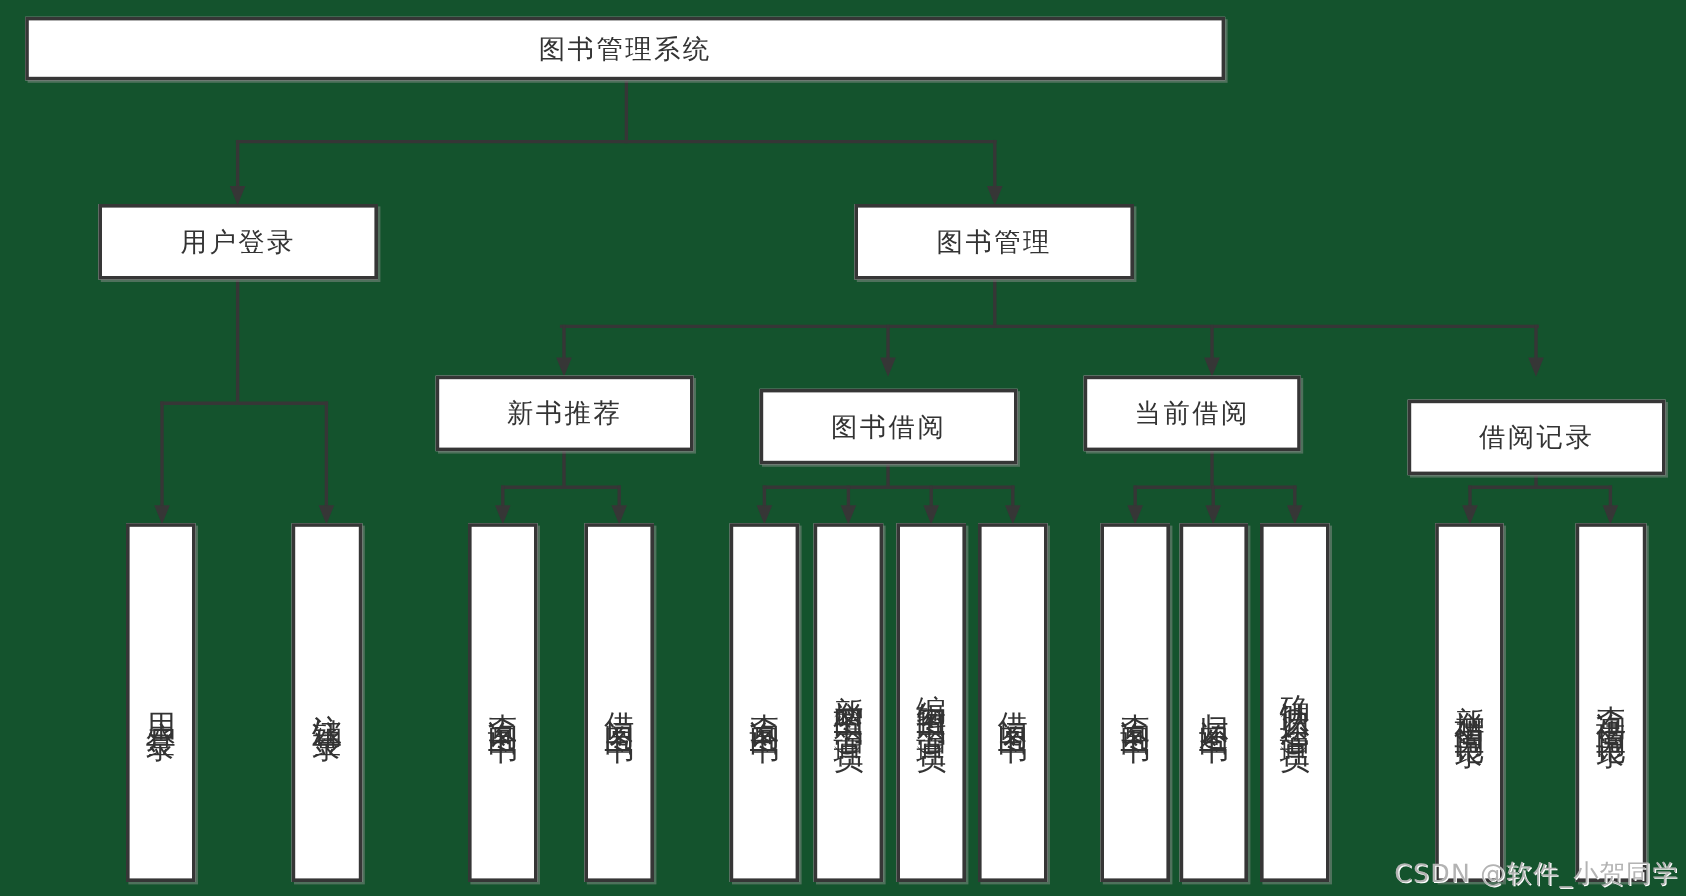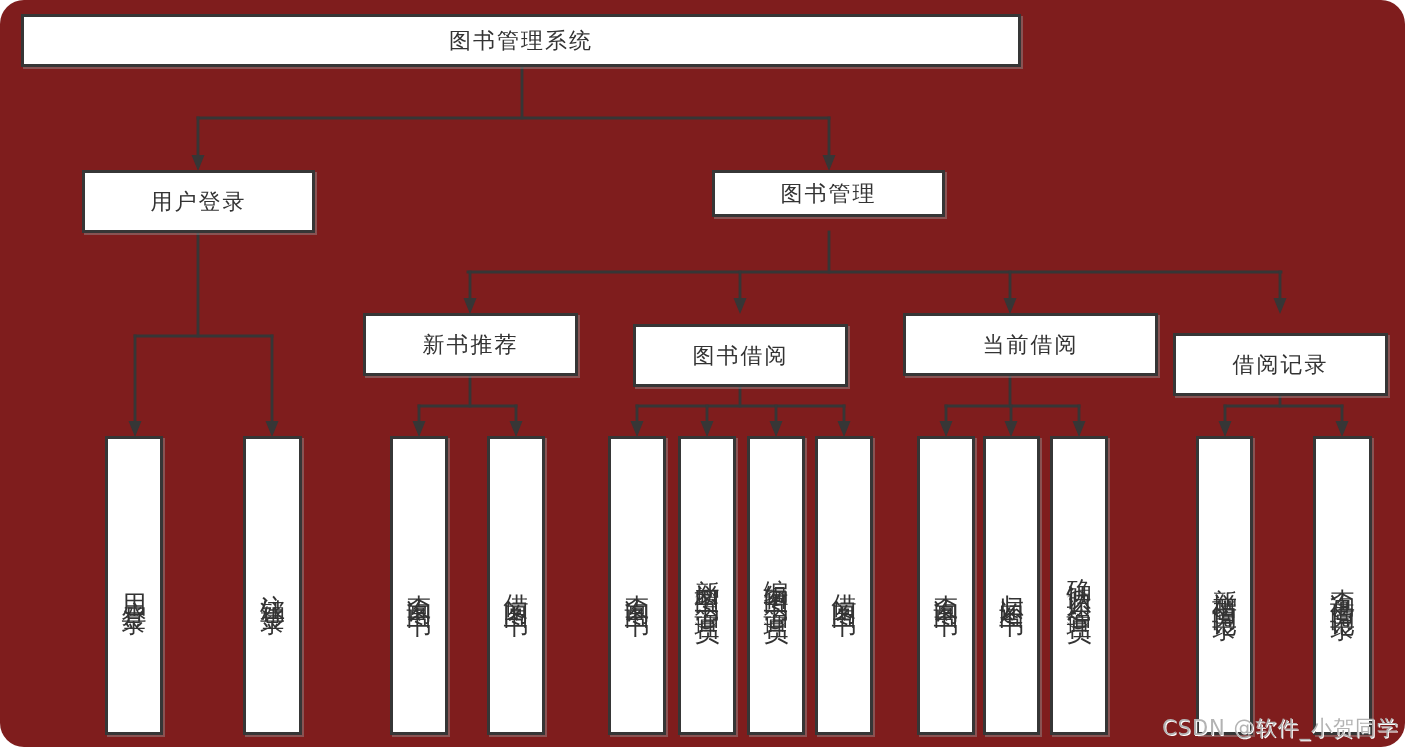--- a/index.html
+++ b/index.html
@@ -1,23 +1,22 @@
 <!DOCTYPE html>
 <html><head>
 <meta charset="utf-8">
 <style>
   html, body { margin: 0; padding: 0; background: #ffffff; }
   .stage {
     position: relative;
     width: 1405px;
     height: 747px;
-    background: #7f1d1d;
+    background: #14532d;
     font-family: "DejaVu Sans", "Liberation Sans", sans-serif;
     overflow: hidden;
-    border-radius: 24px;
   }
   .wires { position: absolute; left: 0; top: 0; z-index: 1; }
   .node {
     position: absolute;
     box-sizing: border-box;
     background: #ffffff;
     border: 3px solid #363636;
     box-shadow: 2px 2px 0 rgba(150,150,150,0.45);
     display: flex;
     align-items: center;
@@ -113,25 +112,25 @@
       <polygon points="1004.5,421 1017.5,421 1011,437"></polygon>
       <polygon points="1072.5,421 1085.5,421 1079,437"></polygon>
       <polygon points="1218.5,421 1231.5,421 1225,437"></polygon>
       <polygon points="1335.5,421 1348.5,421 1342,437"></polygon>
     </g>
   </svg>
 
   <div class="node root-node" style="left:21px; top:14px; width:1000px; height:53px;">图书管理系统</div>
 
   <div class="node h-node" style="left:82px; top:170px; width:233px; height:63px;">用户登录</div>
-  <div class="node h-node" style="left:712px; top:170px; width:233px; height:47px;">图书管理</div>
+  <div class="node h-node" style="left:712px; top:170px; width:233px; height:63px;">图书管理</div>
 
   <div class="node h-node" style="left:363px; top:313px; width:215px; height:63px;">新书推荐</div>
   <div class="node h-node" style="left:633px; top:313px; width:215px; height:63px;margin-top:11px;">图书借阅</div>
-  <div class="node h-node" style="left:903px; top:313px; width:255px; height:63px;">当前借阅</div>
+  <div class="node h-node" style="left:903px; top:313px; width:181px; height:63px;">当前借阅</div>
   <div class="node h-node" style="left:1173px; top:313px; width:215px; height:63px;margin-top:20px;">借阅记录</div>
 
   <div class="node v-node" style="left:105px; top:436px; width:58px; height:299px;">
     <span>用户登录</span>
   </div>
   <div class="node v-node" style="left:243px; top:436px; width:59px; height:299px;">
     <span>注销登录</span>
   </div>
 
   <div class="node v-node" style="left:390px; top:436px; width:58px; height:299px;">

